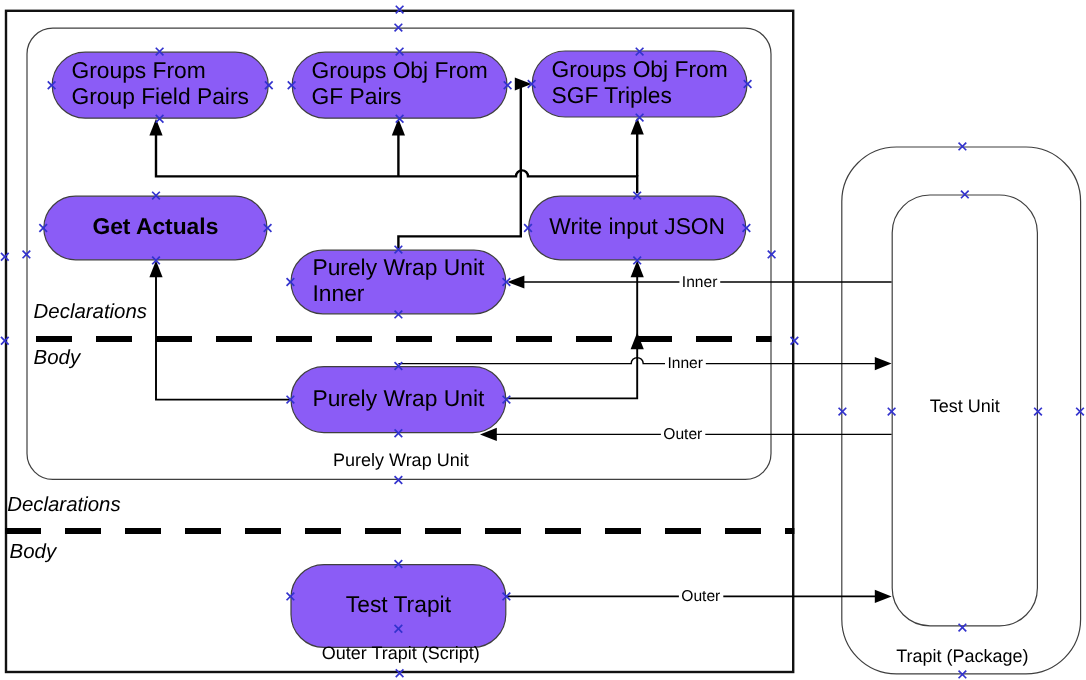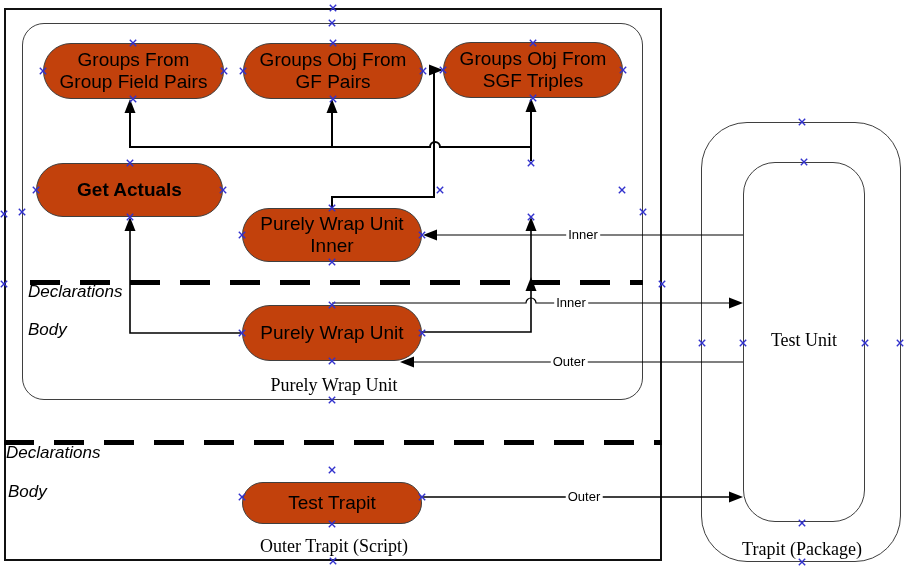--- a/index.html
+++ b/index.html
@@ -2,24 +2,24 @@
 <html><head>
 <meta charset="utf-8">
 <style>
   html,body{margin:0;padding:0;background:#fff;}
   body{font-family:"Liberation Sans","DejaVu Sans",sans-serif;color:#000;}
   .canvas{position:relative;width:905px;height:567px;background:#fff;overflow:hidden;}
   .container-rect{position:absolute;box-sizing:border-box;background:transparent;}
   .outer-rect{border:2px solid #111;}
   .round-rect{border:1.4px solid #3f3f3f;}
   .oval{position:absolute;box-sizing:border-box;border:1.4px solid #3f3f3f;border-radius:28px;
-        background:#c2410c;display:flex;align-items:center;justify-content:center;
-        text-align:center;font-size:19px;line-height:1.18;white-space:pre-line;}
-  .ctlabel{position:absolute;font-size:18px;text-align:center;line-height:1.1;font-family:Liberation Serif, serif;}
-  .seclabel{position:absolute;font-size:17px;font-style:italic;line-height:1.1;margin-top:32px;}
+        background:#8b5cf6;display:flex;align-items:center;justify-content:center;
+        text-align:left;font-size:19px;line-height:1.18;white-space:pre-line;}
+  .ctlabel{position:absolute;font-size:15px;text-align:center;line-height:1.1;}
+  .seclabel{position:absolute;font-size:17px;font-style:italic;line-height:1.1;}
   .dash{position:absolute;height:5px;
         background:repeating-linear-gradient(90deg,#000 0 30px,transparent 30px 50px);}
   .overlay{position:absolute;left:0;top:0;pointer-events:none;}
   .edgelabel{position:absolute;font-size:13px;line-height:1.05;background:#fff;
              padding:0 2px;transform:translate(-50%,-52%);white-space:nowrap;}
 </style>
 </head>
 <body>
 
 <div class="canvas">
@@ -37,24 +37,25 @@
   <div class="seclabel" style="left:6px;top:412px;">Declarations</div>
   <div class="seclabel" style="left:8px;top:451px;">Body</div>
 
   <div class="oval" style="left:43px;top:43px;width:181px;height:56px;">Groups From
 Group Field Pairs</div>
   <div class="oval" style="left:243px;top:43px;width:180px;height:56px;">Groups Obj From
 GF Pairs</div>
   <div class="oval" style="left:443px;top:42px;width:180px;height:56px;">Groups Obj From
 SGF Triples</div>
   <div class="oval" style="left:36px;top:163px;width:187px;height:54px;font-weight:bold;">Get Actuals</div>
+  <div class="oval" style="left:440px;top:163px;width:182px;height:54px;">Write input JSON</div>
   <div class="oval" style="left:242px;top:208px;width:180px;height:54px;">Purely Wrap Unit
 Inner</div>
   <div class="oval" style="left:242px;top:305px;width:180px;height:56px;">Purely Wrap Unit</div>
-  <div class="oval" style="left:242px;top:482px;width:180px;height:42px;">Test Trapit</div>
+  <div class="oval" style="left:242px;top:470px;width:180px;height:70px;">Test Trapit</div>
 
   <div class="ctlabel" style="left:234px;top:376px;width:200px;">Purely Wrap Unit</div>
   <div class="ctlabel" style="left:234px;top:537px;width:200px;">Outer Trapit (Script)</div>
   <div class="ctlabel" style="left:702px;top:540px;width:200px;">Trapit (Package)</div>
   <div class="ctlabel" style="left:743px;top:331px;width:122px;">Test Unit</div>
 
   <svg class="overlay" width="905" height="567" viewBox="0 0 905 567">
     <g stroke="#000" fill="none">
       <path d="M531 161 V147 H440 A5 5 0 0 0 430 147 H130 V104" stroke-width="2"></path>
       <path d="M332 147 V104" stroke-width="2"></path>

